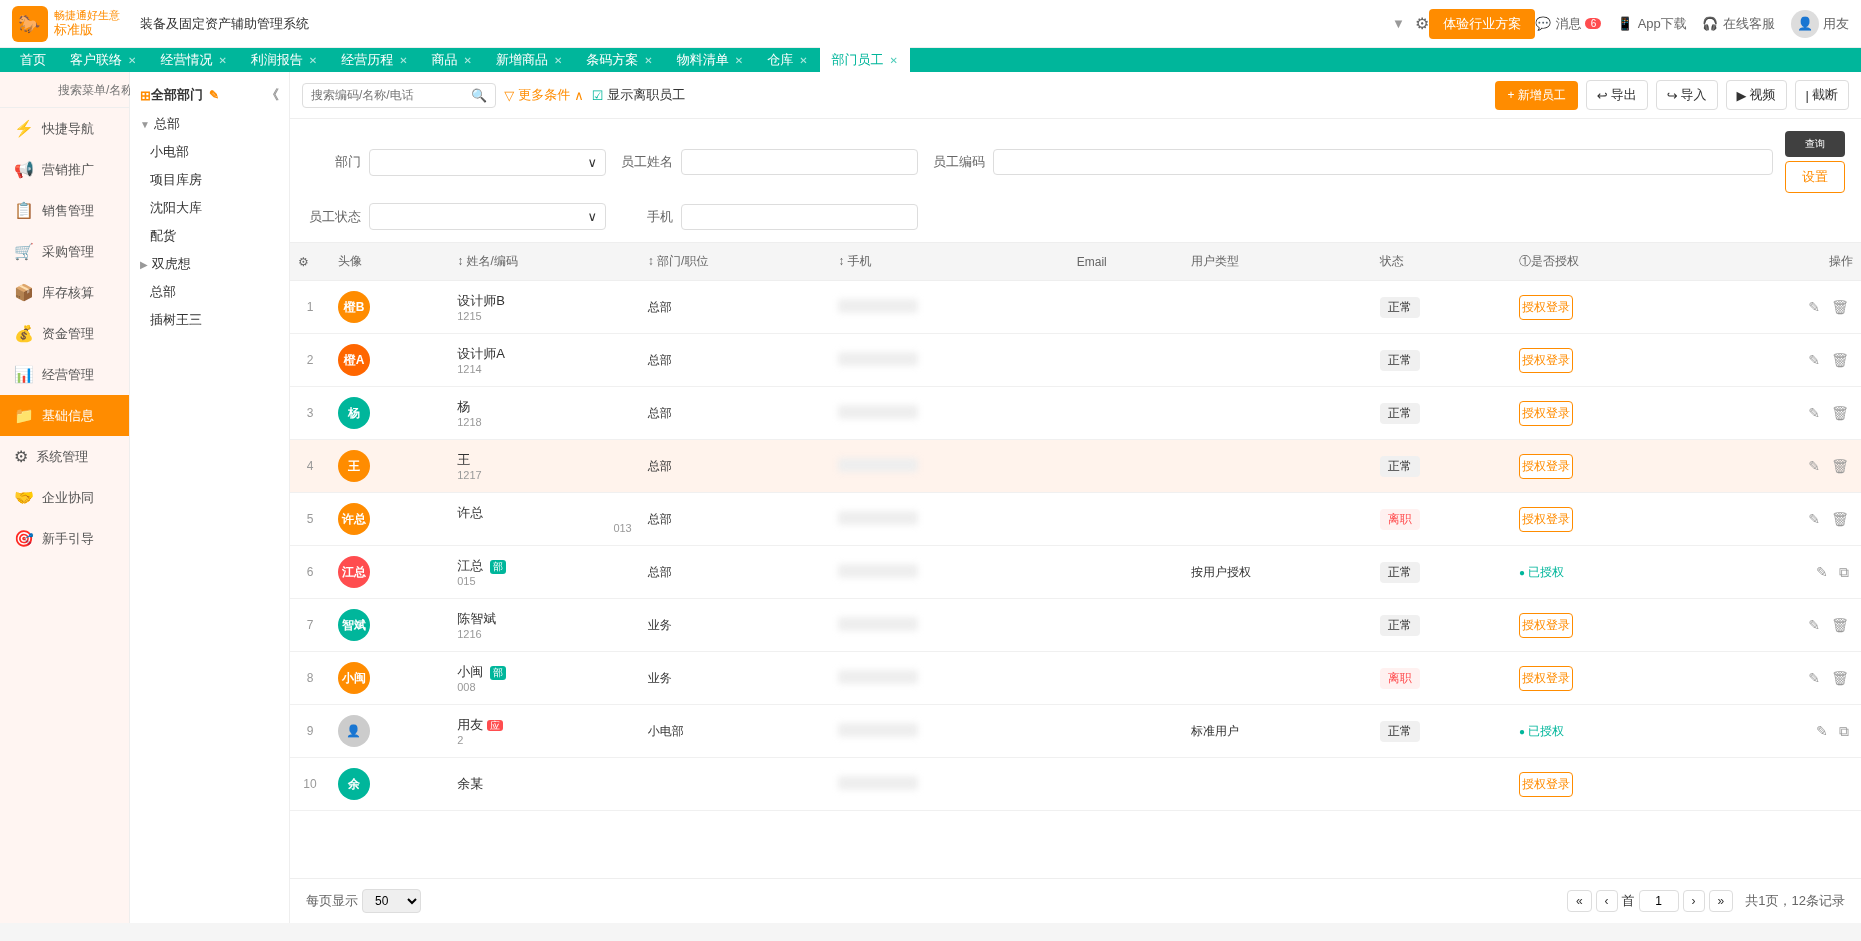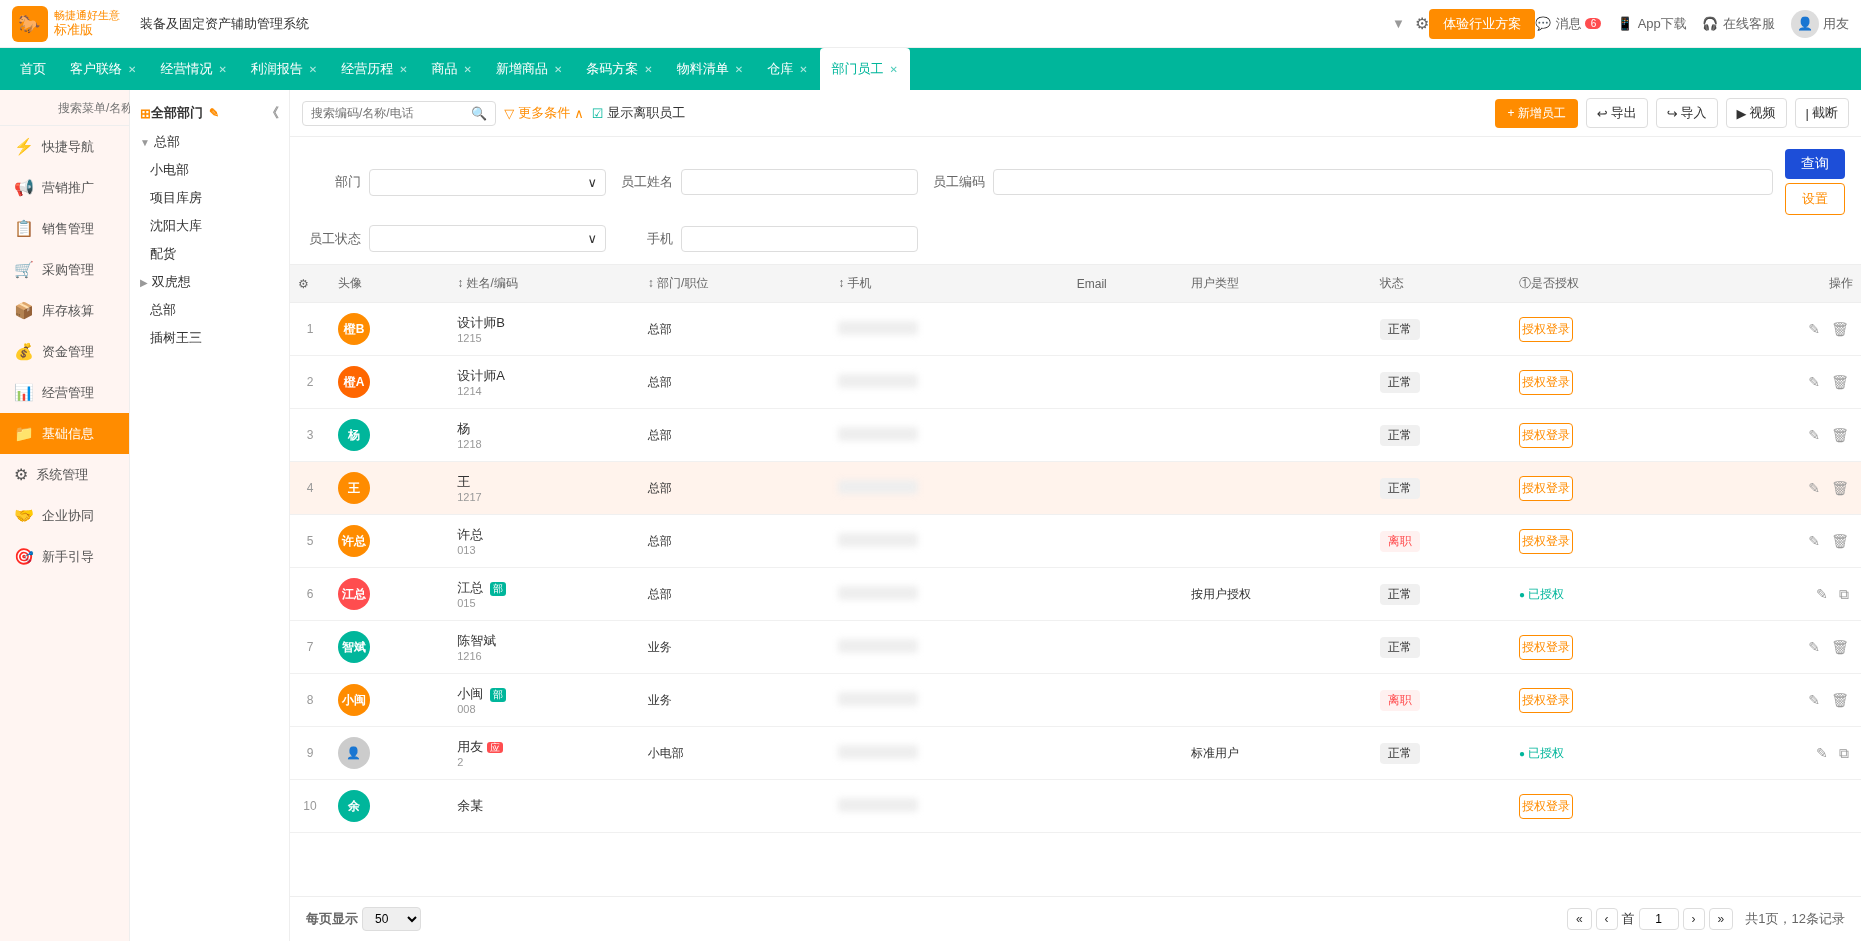--- a/index.html
+++ b/index.html
@@ -11,21 +11,21 @@
     .logo-icon { width: 36px; height: 36px; background: #ff8c00; border-radius: 6px; display: flex; align-items: center; justify-content: center; color: #fff; font-size: 18px; margin-right: 6px; flex-shrink: 0; }
     .logo-text { font-size: 11px; color: #ff8c00; line-height: 1.3; }
     .system-title { flex: 1; font-size: 13px; color: #333; margin-left: 8px; }
     .top-actions { display: flex; align-items: center; gap: 16px; margin-left: auto; }
     .top-action-item { display: flex; align-items: center; gap: 4px; color: #666; cursor: pointer; font-size: 12px; }
     .badge { background: #ff4d4f; color: #fff; border-radius: 10px; padding: 0 4px; font-size: 10px; min-width: 16px; text-align: center; }
     .trial-btn { background: #ff8c00; color: #fff; border: none; border-radius: 4px; padding: 6px 14px; cursor: pointer; font-size: 13px; }
     .user-avatar { width: 28px; height: 28px; border-radius: 50%; background: #ddd; display: flex; align-items: center; justify-content: center; color: #999; }
 
     
-    .nav-bar { background: #00b69b; display: flex; align-items: center; height: 42px; padding: 0 8px; }
+    .nav-bar { background: #00b69b; display: flex; align-items: center; height: 24px; padding: 0 8px; }
     .nav-item { display: flex; align-items: center; color: #fff; padding: 0 12px; height: 42px; cursor: pointer; font-size: 13px; white-space: nowrap; }
     .nav-item.active { background: #fff; color: #00b69b; border-radius: 4px 4px 0 0; }
     .nav-item .close-x { margin-left: 6px; font-size: 10px; opacity: 0.7; }
 
     
     .dept-sidebar { width: 160px; background: #fff; border-right: 1px solid #eee; flex-shrink: 0; overflow-y: auto; padding: 8px 0; }
     .dept-header { display: flex; align-items: center; padding: 6px 10px; font-size: 13px; font-weight: bold; color: #333; }
     .dept-item { padding: 5px 10px 5px 20px; cursor: pointer; color: #333; font-size: 13px; }
     .dept-group { padding: 5px 10px; cursor: pointer; color: #333; font-size: 13px; display: flex; align-items: center; }
     .dept-group .arrow { margin-right: 4px; color: #999; font-size: 10px; }
@@ -36,21 +36,21 @@
     
     .toolbar { background: #fff; padding: 8px 12px; display: flex; align-items: center; gap: 8px; border-bottom: 1px solid #eee; }
     .search-box { display: flex; align-items: center; border: 1px solid #ddd; border-radius: 4px; padding: 4px 8px; }
     .search-box input { border: none; outline: none; font-size: 12px; width: 160px; }
     .filter-btn { display: flex; align-items: center; gap: 4px; color: #ff8c00; cursor: pointer; font-size: 12px; }
     .show-resigned { display: flex; align-items: center; gap: 4px; color: #333; cursor: pointer; font-size: 12px; }
     .checkbox-icon { color: #00b69b; }
     .toolbar-right { margin-left: auto; display: flex; align-items: center; gap: 8px; }
     .btn-add { background: #ff8c00; color: #fff; border: none; border-radius: 4px; padding: 6px 12px; cursor: pointer; font-size: 12px; }
     .btn-outline { border: 1px solid #ddd; background: #fff; color: #333; border-radius: 4px; padding: 5px 10px; cursor: pointer; font-size: 12px; display: flex; align-items: center; gap: 3px; }
-    .btn-query { background: #1d4ed8; color: #fff; border: none; border-radius: 4px; padding: 6px 13px; cursor: pointer; font-size: 14px; }
+    .btn-query { background: #404040; color: #fff; border: none; border-radius: 4px; padding: 6px 13px; cursor: pointer; font-size: 10px; }
     .btn-set { background: #fff; color: #ff8c00; border: 1px solid #ff8c00; border-radius: 4px; padding: 6px 16px; cursor: pointer; font-size: 13px; }
     .filter-actions { display: flex; flex-direction: column; gap: 4px; }
 
     
     .table-container { flex: 1; overflow-y: auto; background: #fff; }
     table { width: 100%; border-collapse: collapse; }
     thead tr { background: #f5f5f5; }
     th { padding: 10px 8px; text-align: left; font-size: 12px; color: #666; font-weight: normal; border-bottom: 1px solid #eee; white-space: nowrap; }
     td { padding: 10px 8px; font-size: 12px; color: #333; border-bottom: 1px solid #f0f0f0; vertical-align: middle; }
     tr.highlighted { background: #fff3ec; }
@@ -59,21 +59,21 @@
     .status-resigned { color: #ff4d4f; background: #fff1f0; border-radius: 4px; padding: 2px 8px; font-size: 12px; display: inline-block; }
     .btn-auth { border: 1px solid #ff8c00; color: #ff8c00; background: #fff; border-radius: 4px; padding: 3px 2px; cursor: pointer; font-size: 12px; }
     .authorized { color: #00b69b; font-size: 12px; display: flex; align-items: center; gap: 3px; }
     .authorized::before { content: '●'; font-size: 10px; }
     .op-btn { background: none; border: none; color: #999; cursor: pointer; font-size: 14px; padding: 2px 4px; }
     .blurred { filter: blur(3px); color: transparent; background: #eee; border-radius: 3px; display: inline-block; width: 80px; height: 14px; }
     .dept-badge { display: inline-flex; align-items: center; background: #00b69b; color: #fff; border-radius: 3px; padding: 0 3px; font-size: 10px; margin-left: 3px; }
 
     
     .pagination { display: flex; align-items: center; padding: 10px 16px; background: #fff; border-top: 1px solid #eee; font-size: 12px; color: #333; }
-    .page-size-label { color: #666; margin-right: 4px; font-weight: bold; }
+    .page-size-label { color: #666; margin-right: 4px; }
     .page-size-select { border: 1px solid #ddd; border-radius: 4px; padding: 3px 8px; font-size: 12px; margin-right: 12px; }
     .page-nav { display: flex; align-items: center; gap: 4px; margin-left: auto; }
     .page-btn { border: 1px solid #ddd; background: #fff; border-radius: 4px; padding: 3px 8px; cursor: pointer; font-size: 12px; color: #333; }
     .page-btn:disabled { color: #ccc; cursor: default; }
     .page-input { border: 1px solid #ddd; border-radius: 4px; padding: 3px 6px; width: 40px; text-align: center; font-size: 12px; }
     .page-info { color: #666; margin-left: 8px; }
 
     
     .left-nav { width: 130px; background: #fff5f2; border-right: 1px solid #eee; display: flex; flex-direction: column; }
     .left-nav-item { display: flex; align-items: center; padding: 11px 14px; cursor: pointer; color: #555; font-size: 13px; }
@@ -393,21 +393,21 @@
               </td>
             </tr>
 
             <tr>
               <td style="text-align:center;color:#999;">5</td>
               <td>
                 <div class="avatar-circle" style="background:#ff8c00;">许总</div>
               </td>
               <td>
                   <div>许总</div>
-                  <div style="color:#999;font-size:11px;">013</div>
+                  <div style="color:#999;font-size:11px;text-align:right;">013</div>
                 </td>
               <td>总部</td>
               <td><span class="blurred"></span></td>
               <td></td>
               <td></td>
               <td><span class="status-resigned">离职</span></td>
               <td><button class="btn-auth">授权登录</button></td>
               <td style="text-align:right;">
                 <button class="op-btn">✎</button>
                 <button class="op-btn">🗑</button>

